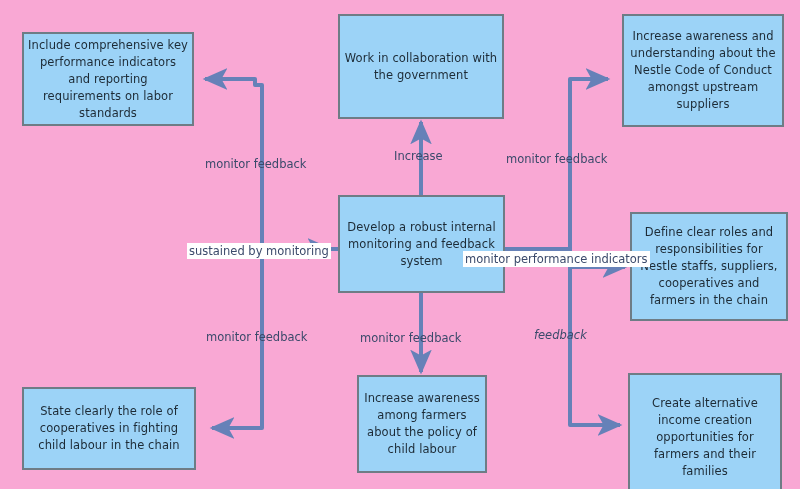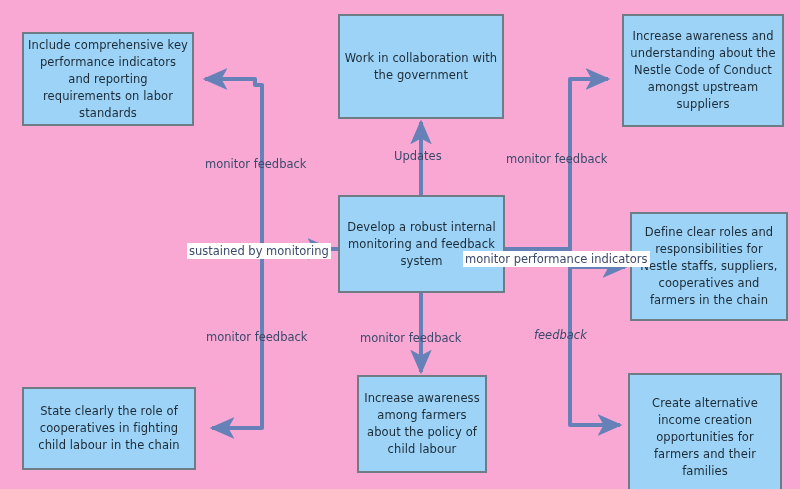--- a/index.html
+++ b/index.html
@@ -118,21 +118,21 @@
 
   <div class="node" style="left:628px; top:373px; width:154px; height:128px;">
     <span>Create alternative income creation opportunities for farmers and their families</span>
   </div>
 
   <div class="edge-label" style="left:205px; top:157px;">
     <span>monitor feedback</span>
   </div>
 
   <div class="edge-label" style="left:394px; top:149px;">
-    <span>Updates</span>
+    <span>Increase</span>
   </div>
 
   <div class="edge-label" style="left:506px; top:152px;">
     <span>monitor feedback</span>
   </div>
 
   <div class="edge-label boxed" style="left:187px; top:243px;">
     <span>sustained by monitoring</span>
   </div>
 

